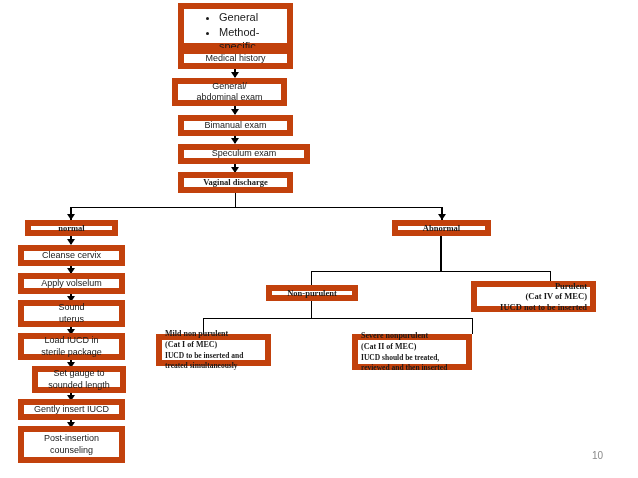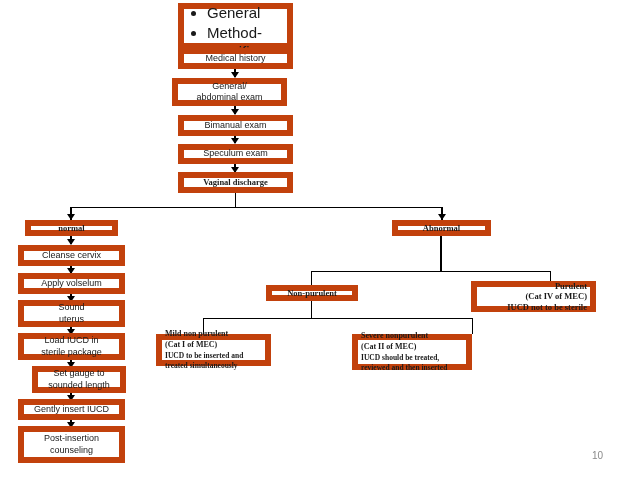--- a/index.html
+++ b/index.html
@@ -45,24 +45,24 @@
   }
   .box.rightal {
     justify-content: flex-end;
     text-align: right;
   }
   .box .inner {
     width: 100%;
   }
   .bullets {
     text-align: left;
-    margin: 0;
+    margin: 12px;
     padding: 0 0 0 20px;
     list-style: disc;
-    font-size: 15px;
+    font-size: 11px;
     line-height: 1.3;
   }
   .bullets li {
     margin: 0;
     padding: 0;
   }
   .box-title {
     display: block;
     text-align: center;
     font-size: 9px;
@@ -140,21 +140,21 @@
   <div class="ln thick-v" style="left:234px; top:106px; height:8px;"></div>
   <div class="arrow" style="left:231px; top:109px;"></div>
 
   <div class="box" style="left:178px; top:115px; width:115px; height:21px;">
     <span class="inner">Bimanual exam</span>
   </div>
 
   <div class="ln thick-v" style="left:234px; top:136px; height:7px;"></div>
   <div class="arrow" style="left:231px; top:138px;"></div>
 
-  <div class="box" style="left:178px; top:144px; width:115px; height:20px;">
+  <div class="box" style="left:178px; top:144px; width:132px; height:20px;">
     <span class="inner">Speculum exam</span>
   </div>
 
   <div class="ln thick-v" style="left:234px; top:164px; height:8px;"></div>
   <div class="arrow" style="left:231px; top:167px;"></div>
 
   <div class="box serif" style="left:178px; top:172px; width:115px; height:21px;">
     <span class="inner">Vaginal discharge</span>
   </div>
 
@@ -243,21 +243,21 @@
   <div class="ln v" style="left:550px; top:271px; height:10px;"></div>
 
   <div class="box serif" style="left:266px; top:285px; width:92px; height:16px;">
     <span class="inner">Non-purulent</span>
   </div>
 
   <div class="box serif rightal" style="left:471px; top:281px; width:125px; height:31px;">
     <div class="inner" style="text-align:right;">
       <span class="sub-line">Purulent</span>
       <span class="sub-line">(Cat IV of MEC)</span>
-      <span class="sub-line">IUCD not to be sterile</span>
+      <span class="sub-line">IUCD not to be inserted</span>
     </div>
   </div>
 
   <div class="ln v" style="left:311px; top:301px; height:18px;"></div>
   <div class="ln h" style="left:203px; top:318px; width:270px;"></div>
   <div class="ln v" style="left:203px; top:318px; height:16px;"></div>
   <div class="ln v" style="left:472px; top:318px; height:16px;"></div>
 
   <div class="box serif leftal" style="left:156px; top:334px; width:115px; height:32px;">
     <div class="small-block">

